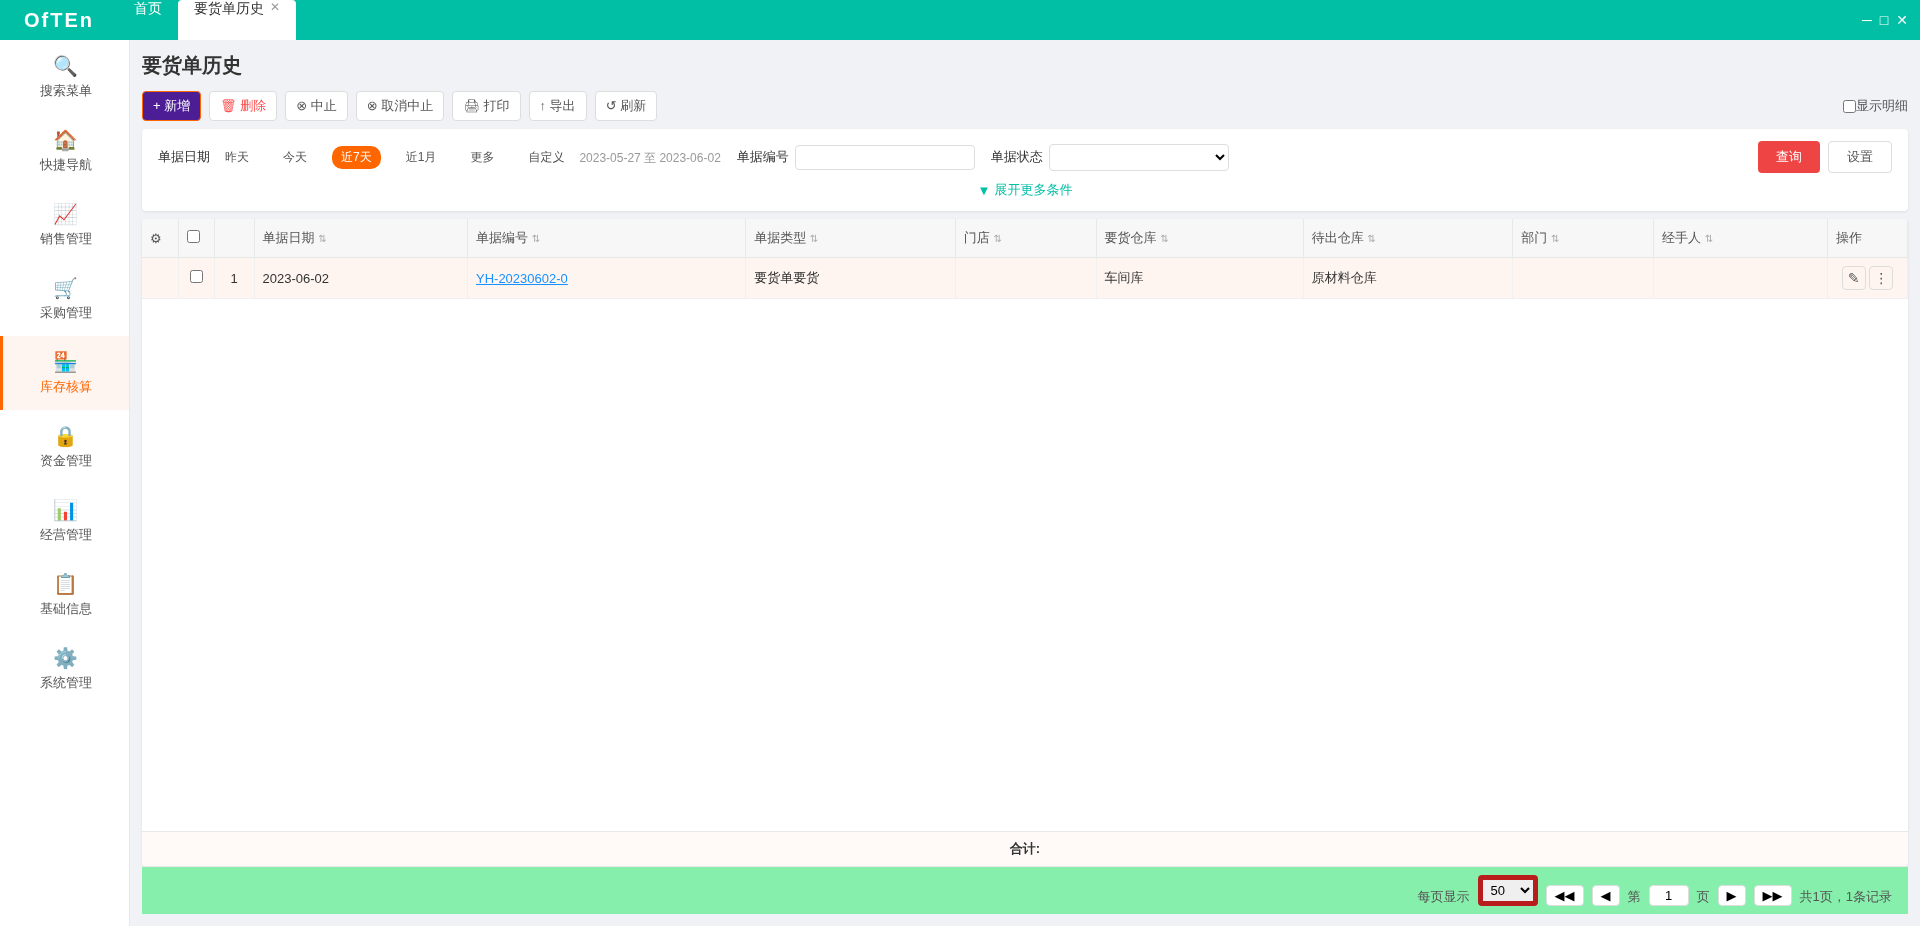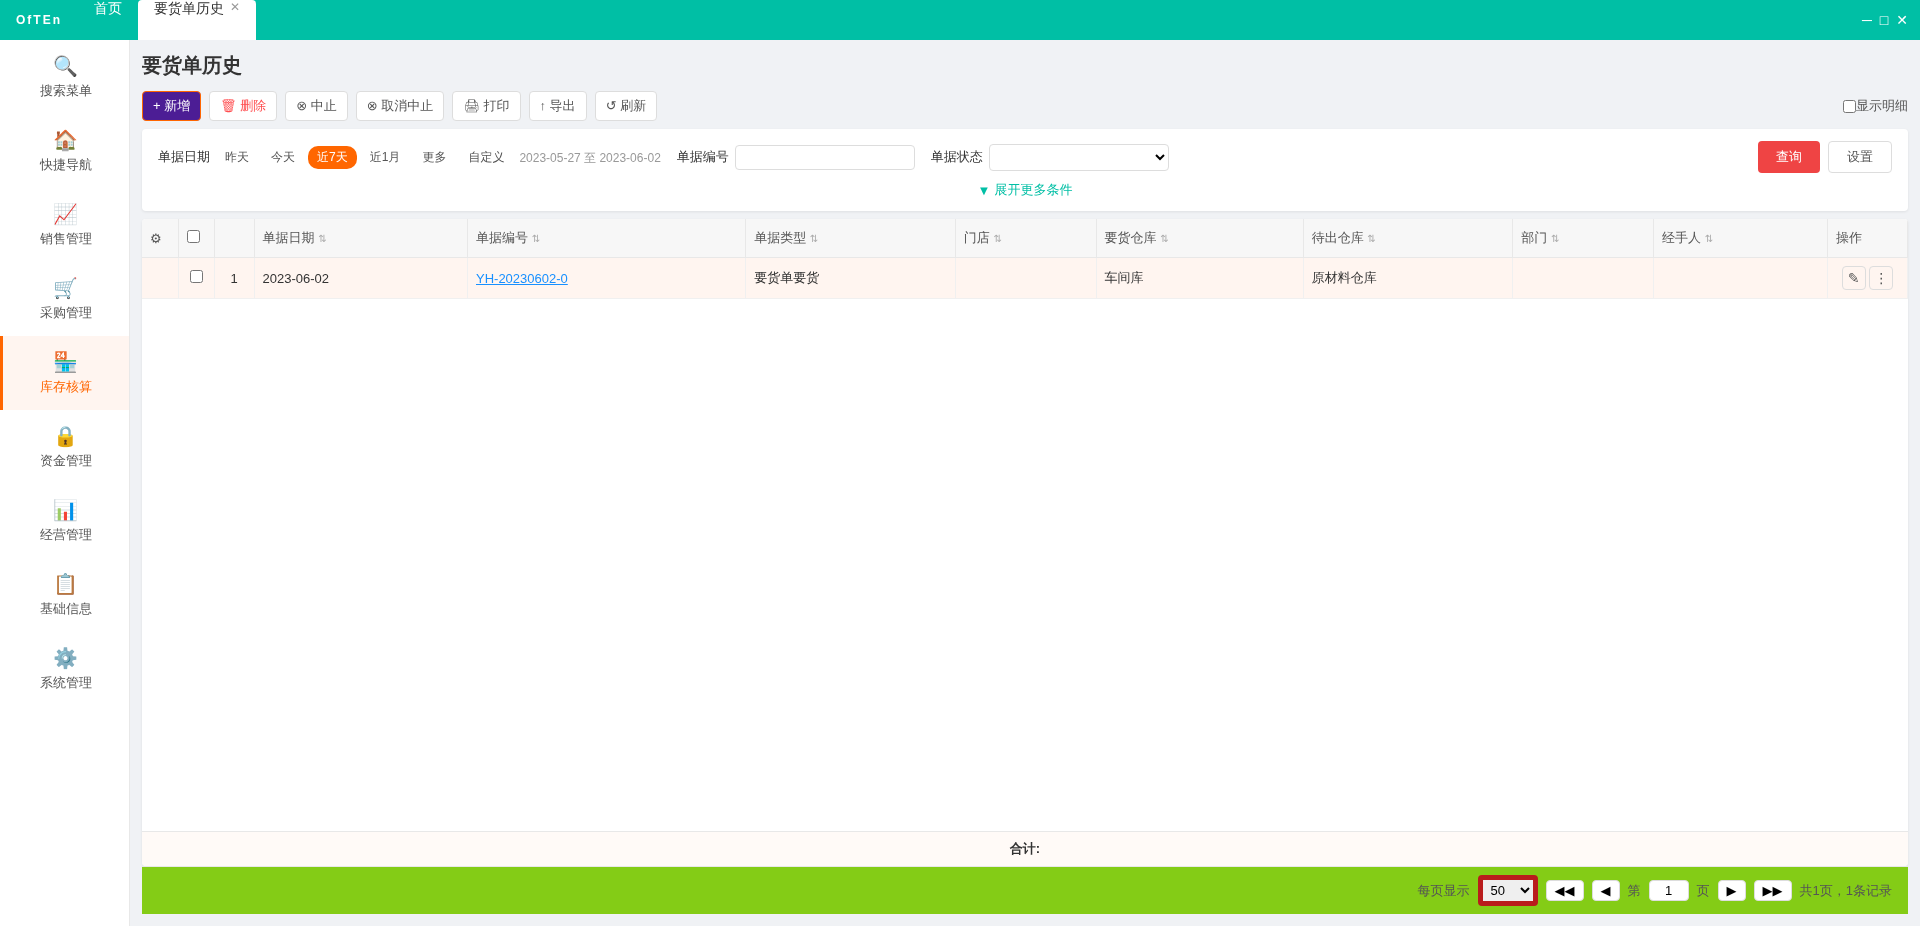--- a/index.html
+++ b/index.html
@@ -47,23 +47,23 @@
       padding-right: 12px;
       gap: 8px;
     }
     .top-bar-right span {
       color: #fff;
       font-size: 14px;
       cursor: pointer;
     }
     .brand-text {
       color: #fff;
-      font-size: 12px;
+      font-size: 20px;
       font-weight: bold;
-      padding: 0 16px;
+      padding: 0 24px;
       letter-spacing: 2px;
     }
 
     
     .main-layout {
       display: flex;
       flex: 1;
       overflow: hidden;
     }
 
@@ -172,21 +172,21 @@
       gap: 6px;
     }
     .filter-label {
       font-size: 13px;
       color: #333;
       white-space: nowrap;
     }
     .filter-date-options {
       display: flex;
       align-items: center;
-      gap: 4px;
+      gap: 16px;
     }
     .date-btn {
       padding: 2px 8px;
       border-radius: 10px;
       font-size: 12px;
       cursor: pointer;
       color: #555;
       border: 1px solid transparent;
     }
     .date-btn.active {
@@ -305,24 +305,24 @@
       padding: 8px 12px;
       font-size: 13px;
       color: #555;
       text-align: center;
     }
     .table-footer-label { color: #333; font-weight: bold; }
 
     
     .pagination-bar {
       display: flex;
-      align-items: center;
+      align-items: flex-end;
       justify-content: flex-end;
       padding: 8px 16px;
-      background: #84cc16;
+      background: #86efac;
       border-top: 1px solid #e8e8e8;
       font-size: 13px;
       color: #555;
       gap: 8px;
     }
     .page-size-select {
       border: 5px solid #b91c1c;
       border-radius: 4px;
       padding: 2px 4px;
       font-size: 13px;

